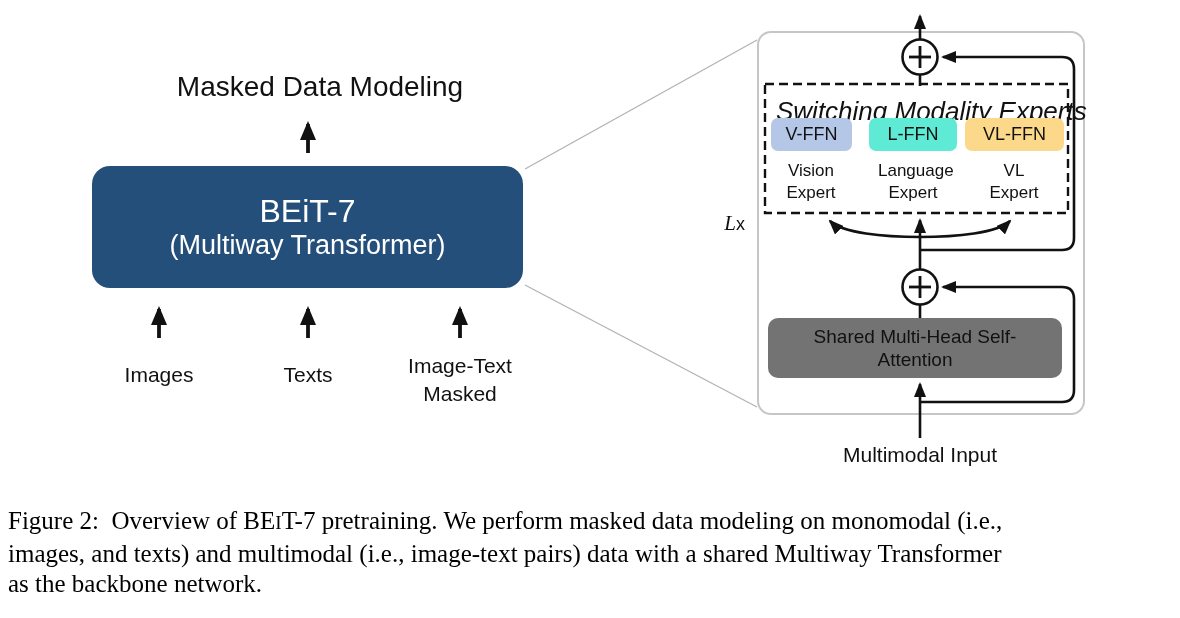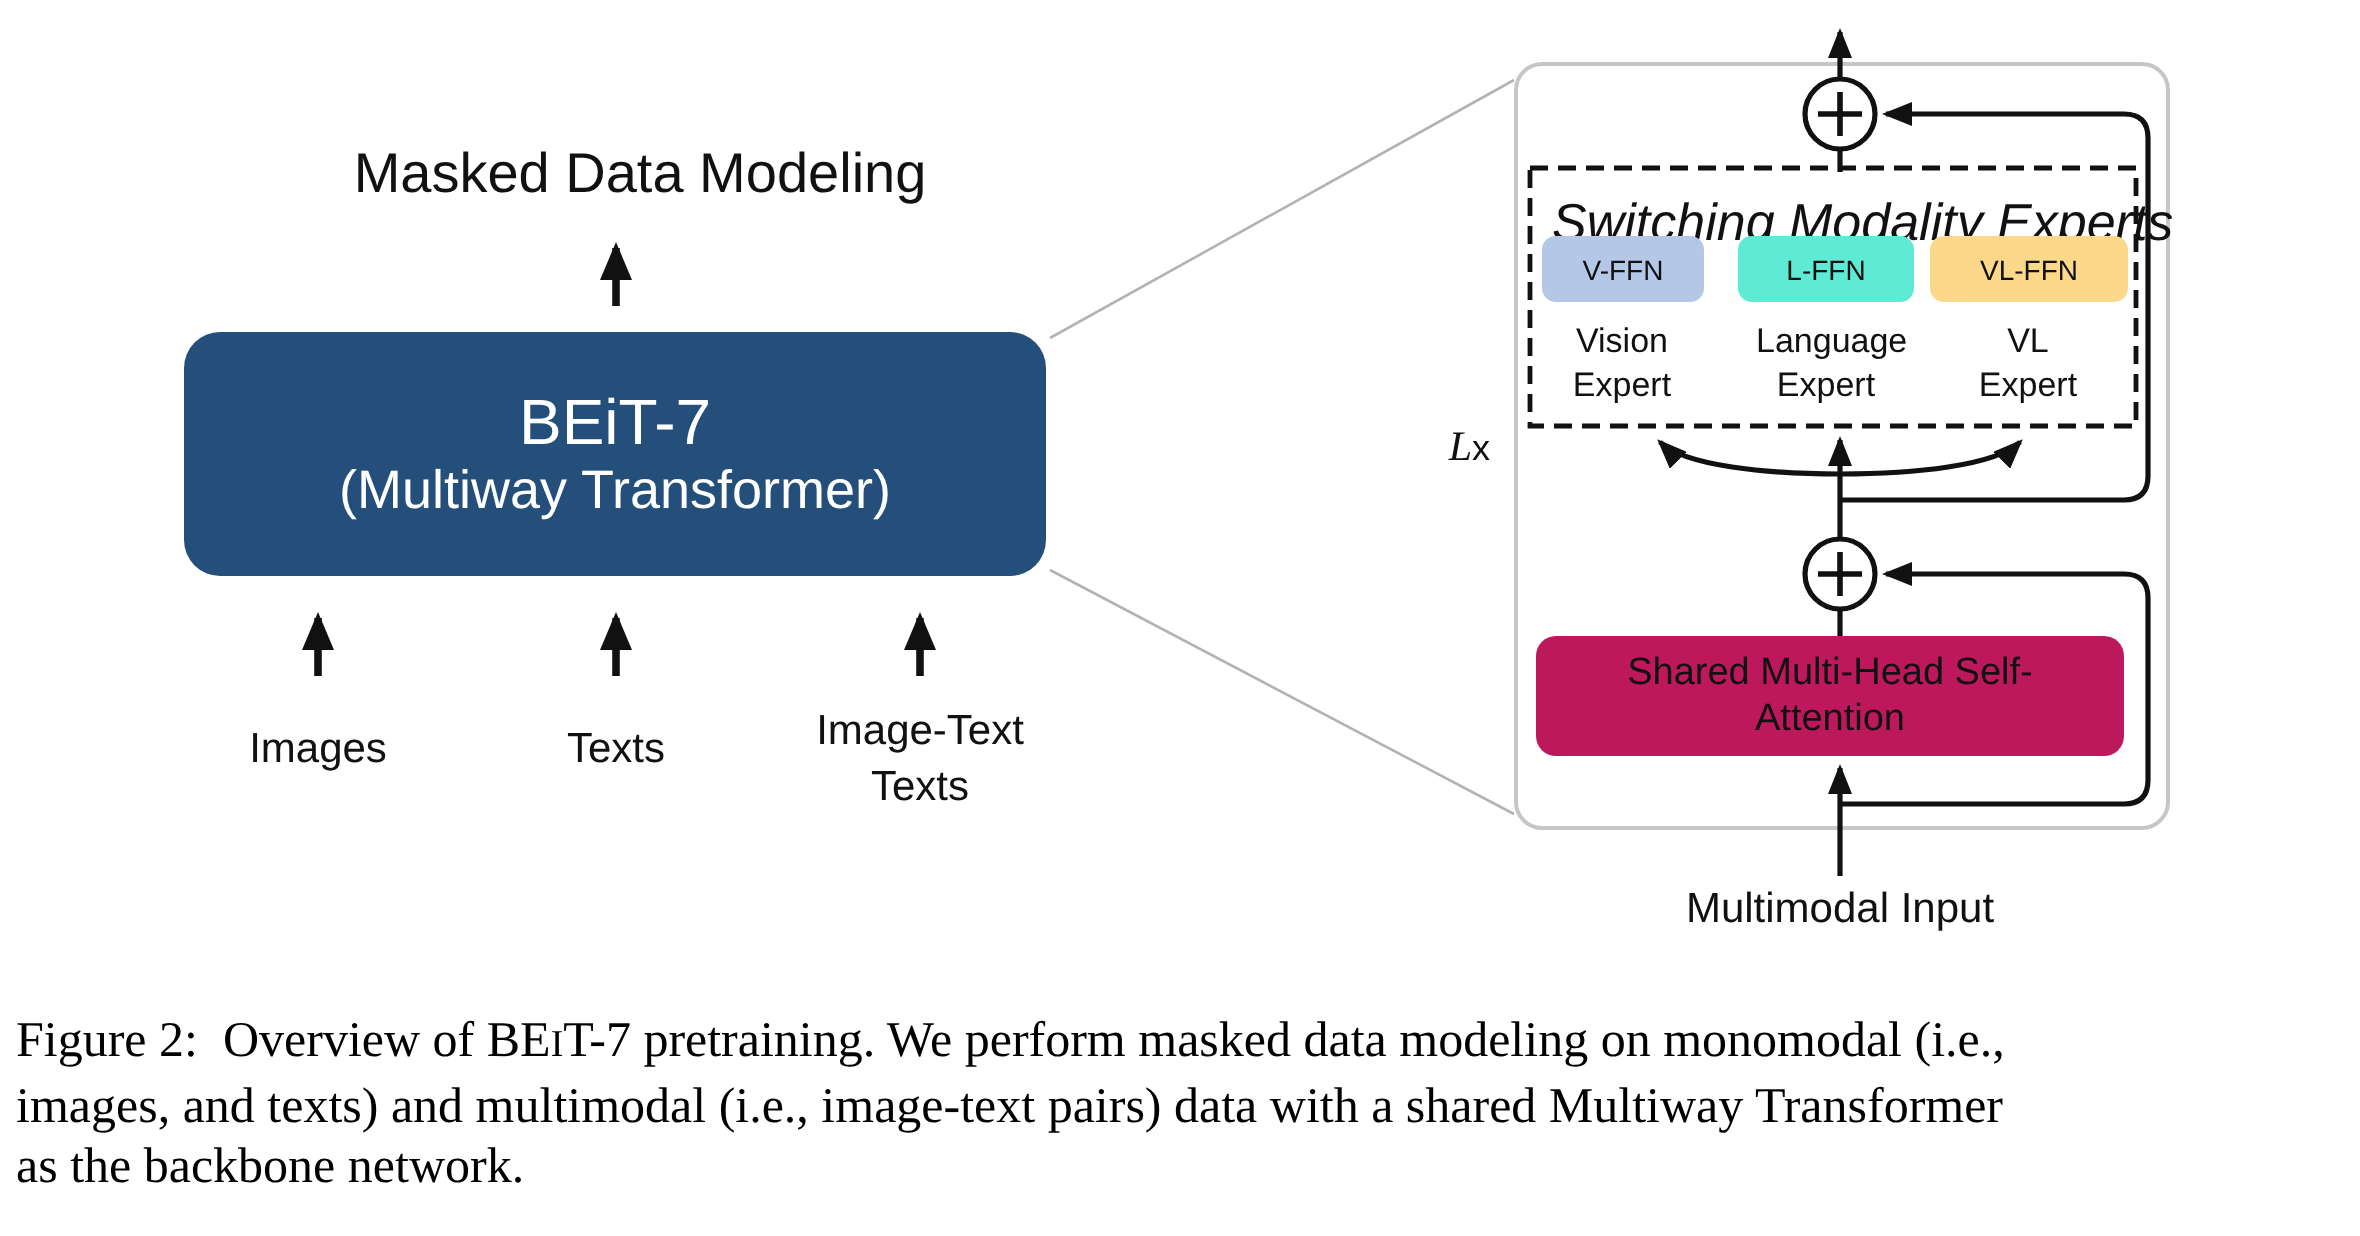--- a/index.html
+++ b/index.html
@@ -14,23 +14,23 @@
   .beit-box{left:92px;top:166px;width:431px;height:122px;border-radius:18px;color:#fff;
             display:flex;flex-direction:column;align-items:center;justify-content:center;gap:5px;}
   .beit-title{font-size:32px;line-height:32px;}
   .beit-sub{font-size:27px;line-height:27px;}
   .in-label{transform:translateX(-50%);font-size:21px;line-height:28px;text-align:center;}
   .lx{left:701px;top:211px;width:44px;text-align:right;font-size:18px;}
   .lx .l{font-family:"Liberation Serif",serif;font-style:italic;font-size:21px;}
   .lx .x{font-size:18px;}
   .sme-label{left:776px;top:96px;font-size:26px;white-space:nowrap;font-style:italic;}
   .ffn{top:118px;height:33px;border-radius:7px;display:flex;align-items:center;justify-content:center;
-       font-size:14px;box-sizing:border-box;}
+       font-size:18px;box-sizing:border-box;}
   .expert-label{top:160px;width:70px;font-size:17px;line-height:21.5px;text-align:center;}
-  .attn-box{left:768px;top:318px;width:294px;height:60px;border-radius:10px;background:#be185d;
+  .attn-box{left:768px;top:318px;width:294px;height:60px;border-radius:10px;background:#737373;
             display:flex;align-items:center;justify-content:center;}
   .attn-box .inner{width:210px;text-align:center;font-size:19px;line-height:23px;}
   .mm-label{left:920px;top:443px;transform:translateX(-50%);font-size:21px;white-space:nowrap;}
   .caption{left:8px;top:506px;width:1164px;font-family:"Liberation Serif",serif;font-size:25px;
            line-height:30.5px;color:#000;}
   .caption .cline{white-space:nowrap;}
   .caption .sc{font-size:19px;}
 </style>
 </head>
 <body>
@@ -94,21 +94,21 @@
 
     <div class="abs fig-title">Masked Data Modeling</div>
 
     <div class="abs beit-box" style="background: rgb(37, 79, 123);">
       <div class="beit-title">BEiT-7</div>
       <div class="beit-sub">(Multiway Transformer)</div>
     </div>
 
     <div class="abs in-label" style="left:159px;top:361px;">Images</div>
     <div class="abs in-label" style="left:308px;top:361px;">Texts</div>
-    <div class="abs in-label" style="left:460px;top:352px;width:130px;">Image-Text Texts</div>
+    <div class="abs in-label" style="left:460px;top:352px;width:130px;">Image-Text Masked</div>
 
     <div class="abs lx">
       <span class="l">L</span><span class="x">x</span>
     </div>
 
     <div class="abs sme-label">Switching Modality Experts</div>
 
     <div class="abs ffn" style="left: 771px; width: 81px; background: rgb(180, 199, 231);">V-FFN</div>
     <div class="abs ffn" style="left: 869px; width: 88px; background: #5eead4;">L-FFN</div>
     <div class="abs ffn" style="left: 965px; width: 99px; background: rgb(252, 217, 138);">VL-FFN</div>

